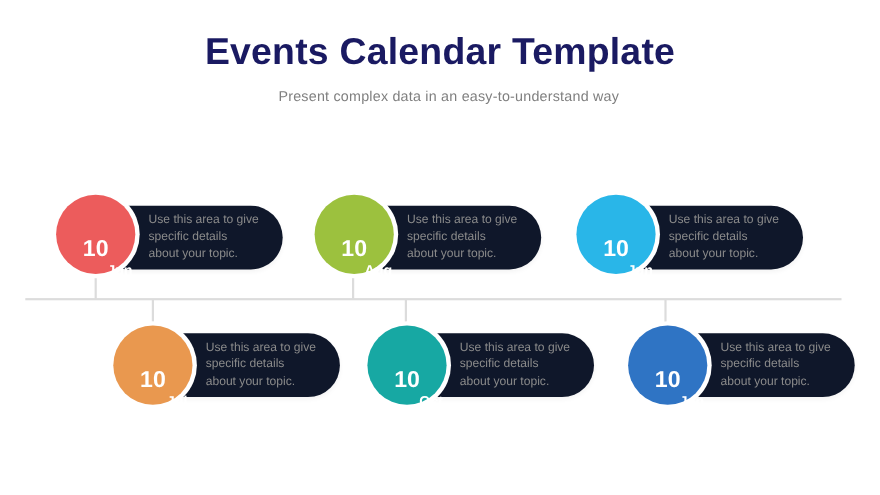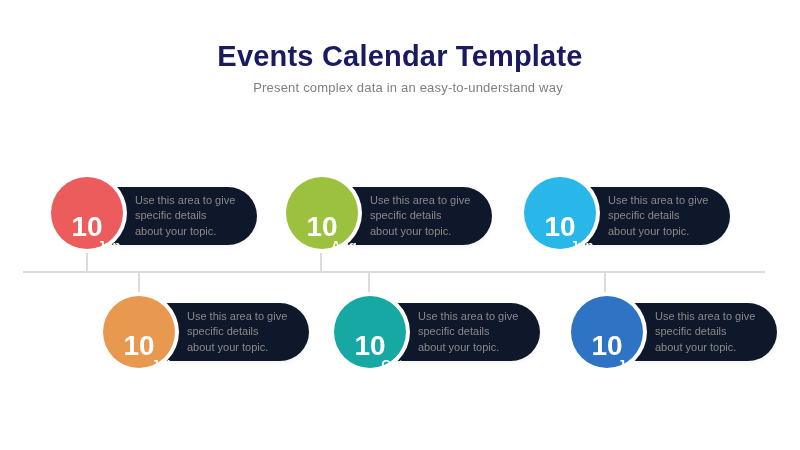--- a/index.html
+++ b/index.html
@@ -2,22 +2,22 @@
 <html><head>
 <meta charset="utf-8">
 <style>
   * { margin: 0; padding: 0; box-sizing: border-box; }
   html, body { width: 800px; height: 450px; background: #ffffff; }
   body { font-family: "Liberation Sans", sans-serif; overflow: hidden; }
 
   .slide { position: relative; width: 800px; height: 450px; background: #ffffff; }
 
   .title {
-    position: absolute; top: 40px; left: 0; width: 800px;
-    text-align: center; font-size: 29px; font-weight: bold; letter-spacing: 0.2px;
+    position: absolute; top: 28px; left: 0; width: 800px;
+    text-align: center; font-size: 34px; font-weight: bold; letter-spacing: 0.2px;
   }
   .subtitle {
     position: absolute; top: 80px; left: 8px; width: 800px;
     text-align: center; font-size: 13px; letter-spacing: 0.2px;
   }
 
   .timeline {
     position: absolute; left: 23px; top: 271px; width: 742px; height: 2px;
   }
   .connector {
@@ -34,21 +34,21 @@
     box-shadow: 0 2px 5px rgba(0,0,0,0.05);
   }
   .card .line { font-size: 11px; line-height: 15.5px; color: #8A8A8A; white-space: nowrap; }
 
   .circle {
     position: absolute; width: 72px; height: 72px; border-radius: 50%;
     display: flex; flex-direction: column; align-items: center; justify-content: center;
     box-shadow: 0 0 0 4px #ffffff;
     color: #ffffff; text-align: center;
   }
-  .circle .day   { font-size: 28px; font-weight: bold; line-height: 22px; margin-top: 44px; }
+  .circle .day   { font-size: 21px; font-weight: bold; line-height: 22px; margin-top: 44px; }
   .circle .month { font-size: 13px; font-weight: bold; line-height: 16px; margin-left: 44px; }
 </style>
 </head>
 <body>
 
 <div class="slide">
 
   <h1 class="title" style="color: rgb(26, 26, 98);">Events Calendar Template</h1>
   <div class="subtitle" style="color: rgb(127, 127, 127);">Present complex data in an easy-to-understand way</div>
 

